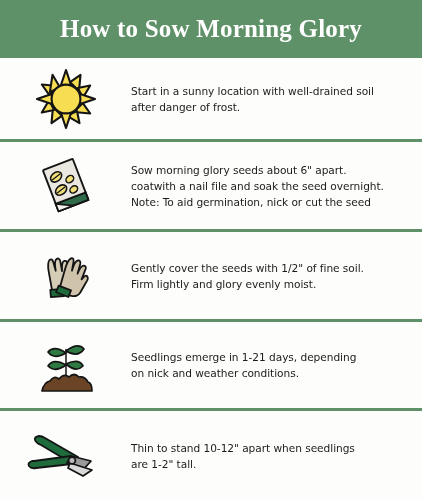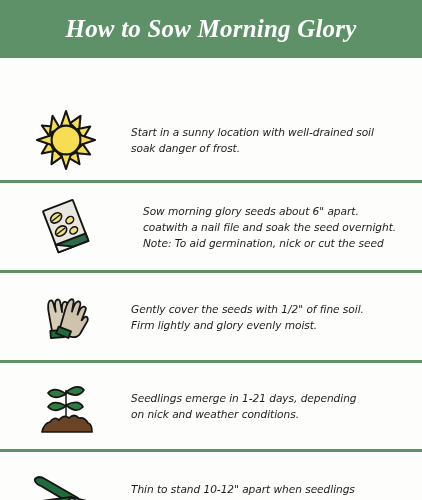--- a/index.html
+++ b/index.html
@@ -12,21 +12,20 @@
     background: #ffffff;
     font-family: "Liberation Sans", sans-serif;
     overflow: hidden;
   }
   .infographic {
     position: relative;
     width: 422px;
     height: 500px;
     background: #fdfdfb;
     box-sizing: border-box;
-    font-style: italic;
   }
 
   
   .header {
     height: 58px;
     background: #5e9167;
     display: flex;
     align-items: center;
     justify-content: center;
   }
@@ -49,22 +48,22 @@
   .step-row {
     display: flex;
     align-items: center;
     box-sizing: border-box;
     border-bottom: 3px solid #5e9167;
     padding: 0;
   }
   .step-row.last {
     border-bottom: none;
   }
-  .step-row[data-row="0"] { height: 84px; margin-top: 41px; }
-  .step-row[data-row="1"] { height: 90px; gap: 12px; }
+  .step-row[data-row="0"] { height: 84px; }
+  .step-row[data-row="1"] { height: 90px; }
   .step-row[data-row="2"] { height: 90px; justify-content: space-between; }
   .step-row[data-row="3"] { height: 89px; }
   .step-row[data-row="4"] { height: 89px; }
 
   .icon-cell {
     width: 131px;
     min-width: 131px;
     display: flex;
     align-items: center;
     justify-content: center;
@@ -120,21 +119,21 @@
               <polygon points="6.8,16.5 23.1,18.0 14.2,26.9"></polygon>
               <polygon points="17.5,6.8 24.9,19.3 14.9,24.1"></polygon>
             </g>
             <circle cx="31" cy="31" r="14.4" fill="#f6dd52" stroke="#141414" stroke-width="2.1"></circle>
           </svg>
         </span>
       </div>
       <div class="text-cell">
         <p class="step-text">
           <span class="line">Start in a sunny location with well-drained soil</span>
-          <span class="line">soak danger of frost.</span>
+          <span class="line">after danger of frost.</span>
         </p>
       </div>
     </div>
 
     <div class="step-row" data-row="1">
       <div class="icon-cell">
         <span>
           <svg width="66" height="62" viewBox="0 0 66 62">
             <g transform="rotate(-21 33 31)">
               <rect x="17" y="8" width="32" height="44" rx="1" fill="#e9e7e0" stroke="#141414" stroke-width="1.9"></rect>

